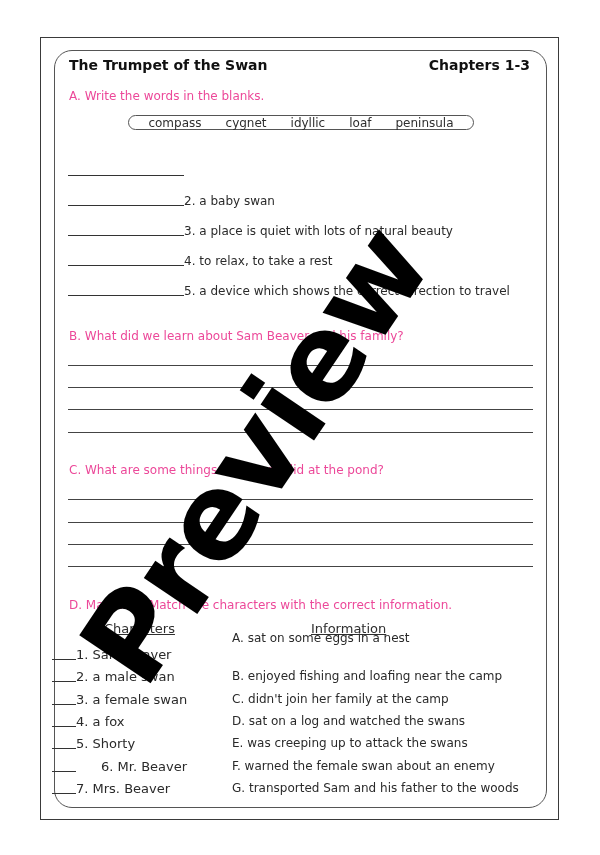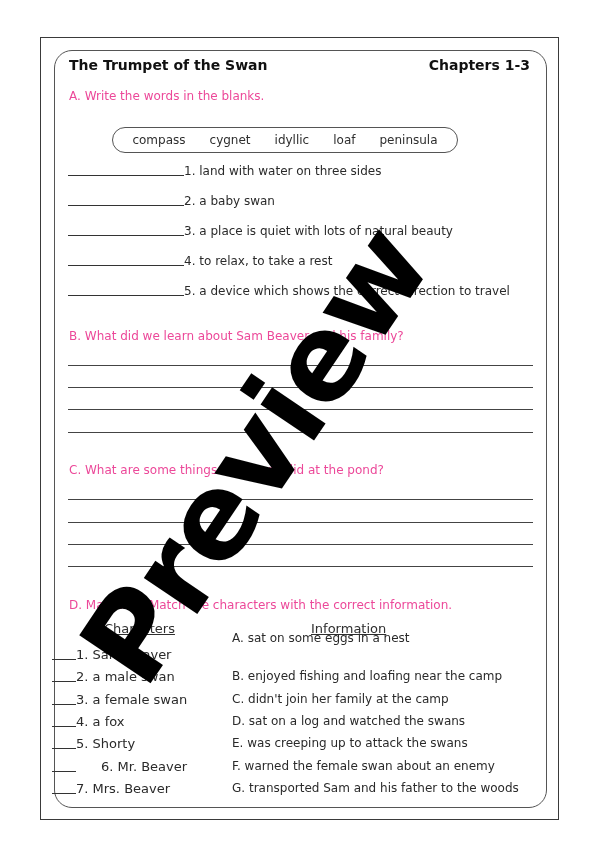--- a/index.html
+++ b/index.html
@@ -12,24 +12,24 @@
       border: 1px solid #3a3a3a; box-sizing: border-box;
     }
     .inner-frame {
       position: absolute; left: 54px; top: 50px; width: 493px; height: 758px;
       border: 1.5px solid #555; border-radius: 18px; box-sizing: border-box;
     }
     .abs { position: absolute; white-space: nowrap; }
     .title { font-weight: bold; font-size: 14px; color: #111; }
     .body-text { font-size: 12px; color: #ec4899; }
     .word-bank {
-      position: absolute; left: 112px; top: 115px; width: 346px; height: 26px;
+      position: absolute; left: 128px; top: 115px; width: 346px; height: 15px;
       border: 1.5px solid #555; border-radius: 15px; box-sizing: border-box;
       display: flex; align-items: center; justify-content: center; gap: 0;
-      font-size: 12px; color: #2e2e2e; margin-top: 12px;
+      font-size: 12px; color: #2e2e2e;
     }
     .word-bank span { margin: 0 12px; }
     .blank-row { position: absolute; left: 68px; font-size: 12px; display: flex; align-items: flex-end; }
     .blank { display: inline-block; width: 116px; border-bottom: 1px solid #333; height: 12px; margin-bottom: 2px; }
     .write-line { position: absolute; left: 68px; width: 465px; height: 0; border-top: 1.2px solid #444; }
     .col-head { position: absolute; font-size: 13px; text-decoration: underline; color: #2e2e2e; }
     .match-left { position: absolute; left: 52px; font-size: 13px; display: flex; align-items: flex-end; }
     .short-blank { display: inline-block; width: 24px; border-bottom: 1px solid #333; height: 12px; margin-bottom: 2px; }
     .match-right { position: absolute; left: 232px; font-size: 12px; }
     .watermark {
@@ -53,21 +53,20 @@
 <div class="word-bank">
   <span>compass</span>
   <span>cygnet</span>
   <span>idyllic</span>
   <span>loaf</span>
   <span>peninsula</span>
 </div>
 
 <div class="blank-row" style="top:163px;">
   <span class="blank"></span>
-  <span>1. land with water on three sides</span>
 </div>
 <div class="blank-row" style="top:193px;">
   <span class="blank"></span>
   <span>2. a baby swan</span>
 </div>
 <div class="blank-row" style="top:223px;">
   <span class="blank"></span>
   <span>3. a place is quiet with lots of natural beauty</span>
 </div>
 <div class="blank-row" style="top:253px;">

